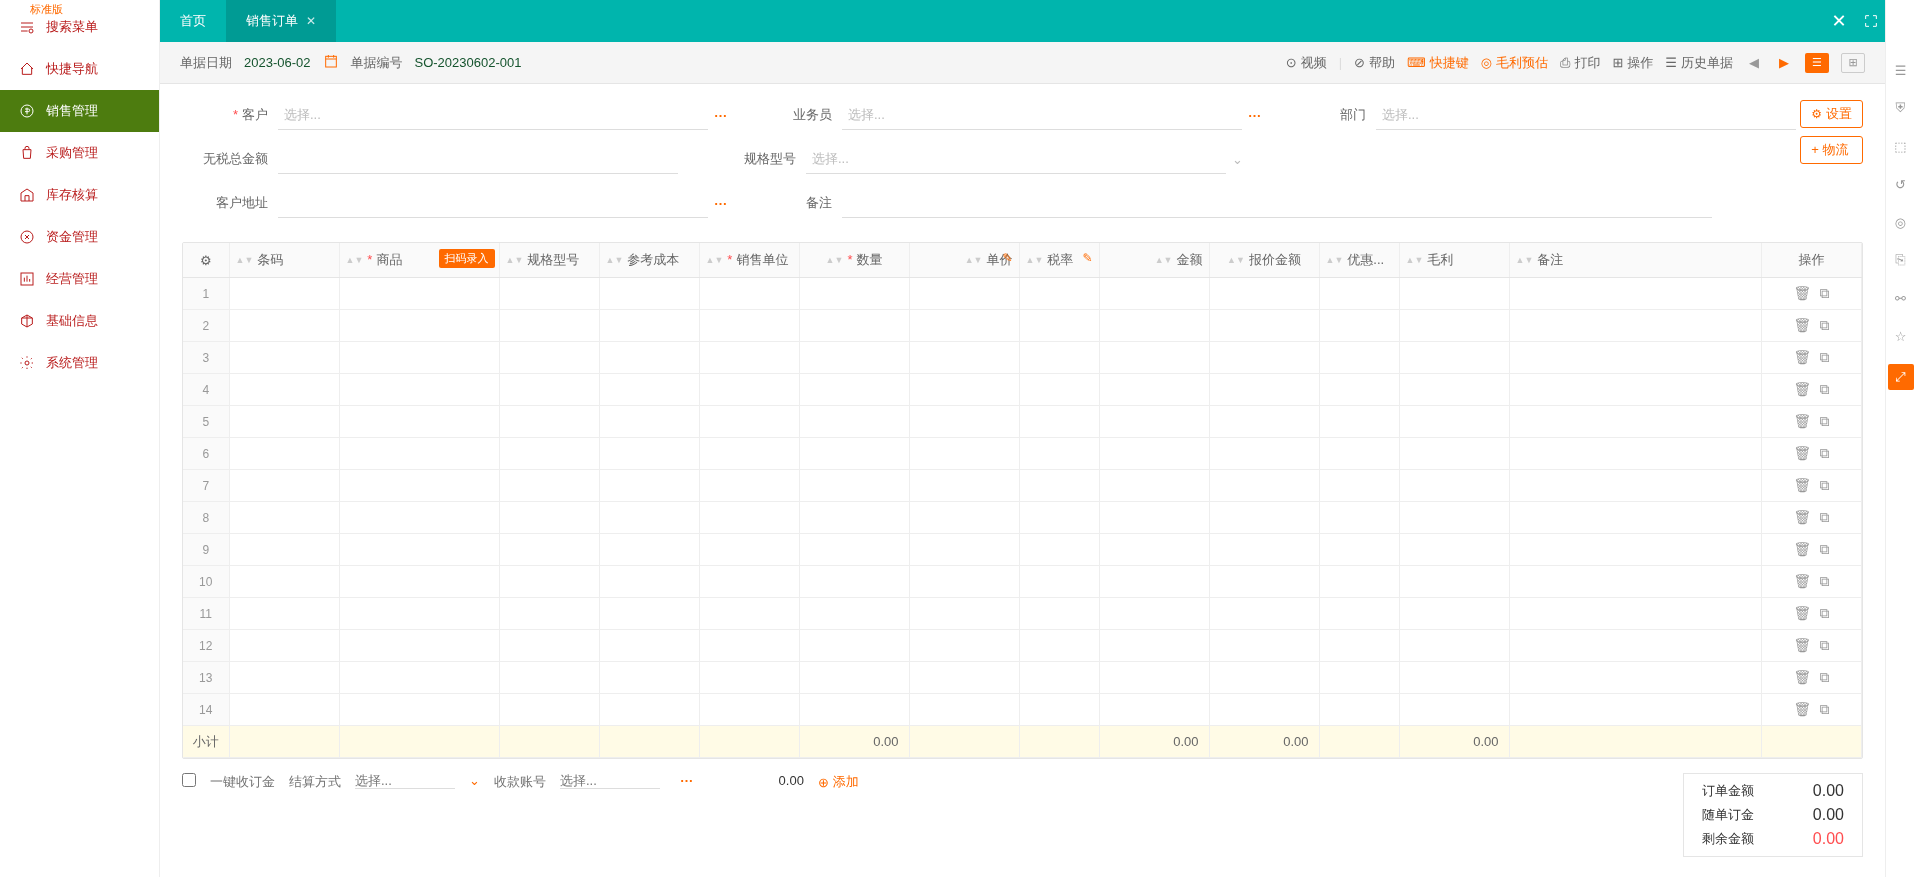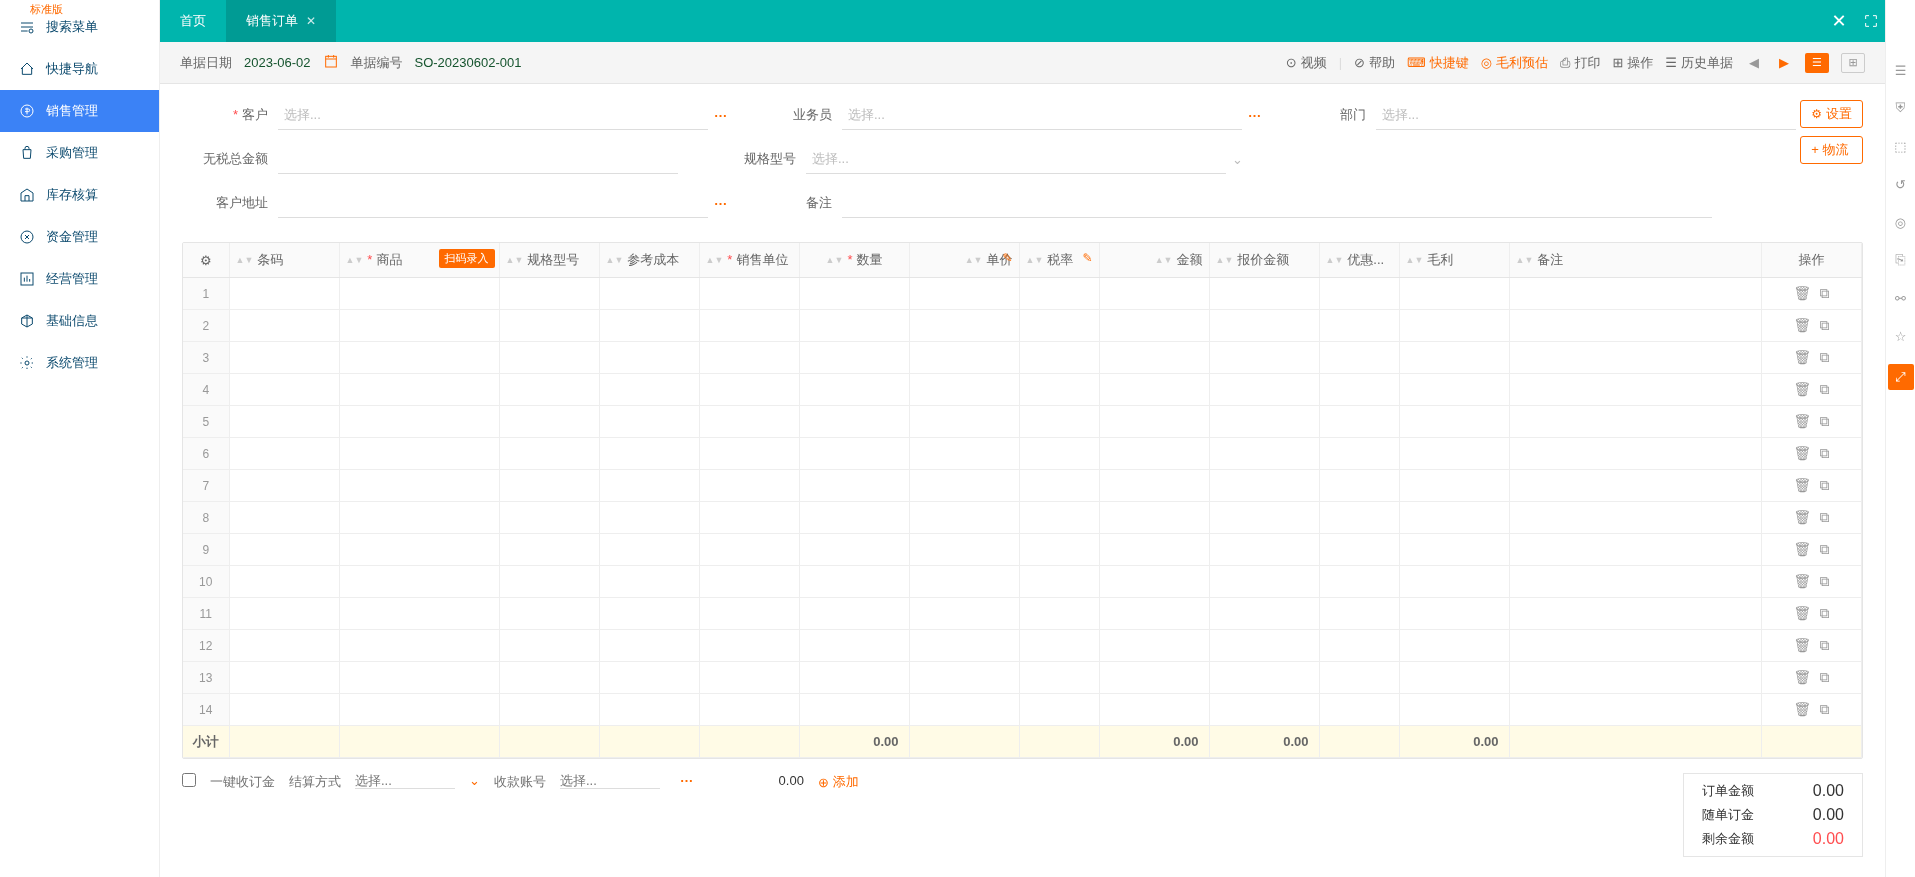--- a/index.html
+++ b/index.html
@@ -1,22 +1,22 @@
 <!DOCTYPE html>
 <html><head>
 <meta charset="utf-8">
 <style>
 *{box-sizing:border-box;margin:0;padding:0;font-family:"Microsoft YaHei",Arial,sans-serif;font-size:13px}
 body{background:#fff;color:#333;overflow:hidden}
 .app{display:flex;flex-direction:column;height:877px;width:1915px}
 .version{color:#ff6a00;font-size:11px;position:absolute;top:2px;left:30px}
 .main{display:flex;flex:1;min-height:0}
 .sidebar{width:160px;background:#fff;border-right:1px solid #eee;padding-top:6px}
-.side-item{display:flex;align-items:center;gap:10px;padding:12px 18px;cursor:pointer;color:#0c4a6e}
-.side-item.active{background:#3b82f6;color:#fff}
+.side-item{display:flex;align-items:center;gap:10px;padding:12px 18px;cursor:pointer;color:#b91c1c}
+.side-item.active{background:#4d7c0f;color:#fff}
 .side-item .ic{width:18px;height:18px;display:flex;align-items:center;justify-content:center}
 .content{flex:1;display:flex;flex-direction:column;min-width:0}
 .tabs{background:#00B5AD;height:42px;display:flex;align-items:stretch}
 .tab{padding:7px 20px;display:flex;align-items:center;gap:8px;color:#fff;cursor:pointer;font-size:14px}
 .tab.active{background:#009b94}
 .tab .close{font-size:12px;opacity:.8}
 .tab-spacer{flex:1}
 .tab-close-all{width:36px;display:flex;align-items:center;justify-content:center;color:#fff;cursor:pointer;font-size:18px}
 .tab-fs{width:28px;display:flex;align-items:center;justify-content:center;color:#fff;cursor:pointer}
 .toolbar{height:42px;background:#f5f5f5;border-bottom:1px solid #e5e5e5;display:flex;align-items:center;padding:0 20px;gap:12px}
@@ -43,21 +43,21 @@
 .grid-wrap{margin:0 22px;border:1px solid #e5e5e5;border-radius:2px;overflow:hidden}
 .grid{width:100%;border-collapse:collapse;table-layout:fixed}
 .grid th{background:#fafafa;border-bottom:1px solid #e5e5e5;border-right:1px solid #eee;padding:8px 6px;font-weight:normal;color:#666;position:relative;text-align:left}
 .grid th .sort{color:#ccc;font-size:9px;display:inline-flex;flex-direction:column;line-height:5px;margin-right:4px;vertical-align:middle}
 .grid th .req{color:#ff4d4f}
 .grid td{border-bottom:1px solid #eee;border-right:1px solid #eee;padding:0;height:32px;text-align:center;color:#999}
 .rownum{background:#fafafa;color:#666;font-size:12px}
 .scan-badge{background:#ff6a00;color:#fff;padding:2px 6px;border-radius:2px;font-size:11px;position:absolute;right:4px;top:6px}
 .edit-badge{color:#ff6a00;position:absolute;right:6px;top:8px;font-size:12px}
 .op-ic{color:#999;cursor:pointer;margin:0 4px;font-size:14px}
-.subtotal td{background:#fffbe6;color:#666;text-align:right;padding-right:10px;font-weight:700}
+.subtotal td{background:#fffbe6;color:#666;text-align:right;padding-right:10px;font-weight:400}
 .subtotal .lbl{text-align:center;padding-right:0}
 .footer{display:flex;align-items:flex-start;padding:14px 22px;gap:14px}
 .chk{width:14px;height:14px}
 .ft-lbl{color:#737373}
 .ft-sel{border:none;border-bottom:1px solid #ddd;background:transparent;width:100px;color:#bbb;outline:none}
 .ft-chev{color:#ff6a00;cursor:pointer}
 .ft-amt{width:90px;text-align:right;color:#333}
 .add-link{color:#ff6a00;cursor:pointer;display:flex;align-items:center;gap:4px}
 .totals{margin-left:auto;border:1px solid #e5e5e5;padding:8px 18px;display:flex;flex-direction:column;gap:6px;min-width:180px}
 .tot-row{display:flex;justify-content:space-between;gap:20px}
@@ -270,21 +270,21 @@
               <th style="text-align:center">⚙</th>
               <th><span class="sort">▲▼</span><span>条码</span></th>
               <th><span class="sort">▲▼</span><span class="req">*</span><span>商品</span><span class="scan-badge">扫码录入</span></th>
               <th><span class="sort">▲▼</span><span>规格型号</span></th>
               <th><span class="sort">▲▼</span><span>参考成本</span></th>
               <th><span class="sort">▲▼</span><span class="req">*</span><span>销售单位</span></th>
               <th style="text-align:center"><span class="sort">▲▼</span><span class="req">*</span><span>数量</span></th>
               <th style="text-align:right"><span class="sort">▲▼</span><span>单价</span><span class="edit-badge">✎</span></th>
               <th><span class="sort">▲▼</span><span>税率</span><span class="edit-badge">✎</span></th>
               <th style="text-align:right"><span class="sort">▲▼</span><span>金额</span></th>
-              <th style="text-align:left"><span class="sort">▲▼</span><span>报价金额</span></th>
+              <th style="text-align:center"><span class="sort">▲▼</span><span>报价金额</span></th>
               <th><span class="sort">▲▼</span><span>优惠...</span></th>
               <th style=""><span class="sort">▲▼</span><span>毛利</span></th>
               <th><span class="sort">▲▼</span><span>备注</span></th>
               <th style="text-align:center">操作</th>
             </tr>
           </thead>
           <tbody id="grid-body">
               <tr>
                 <td class="rownum">1</td>
                 <td></td>

